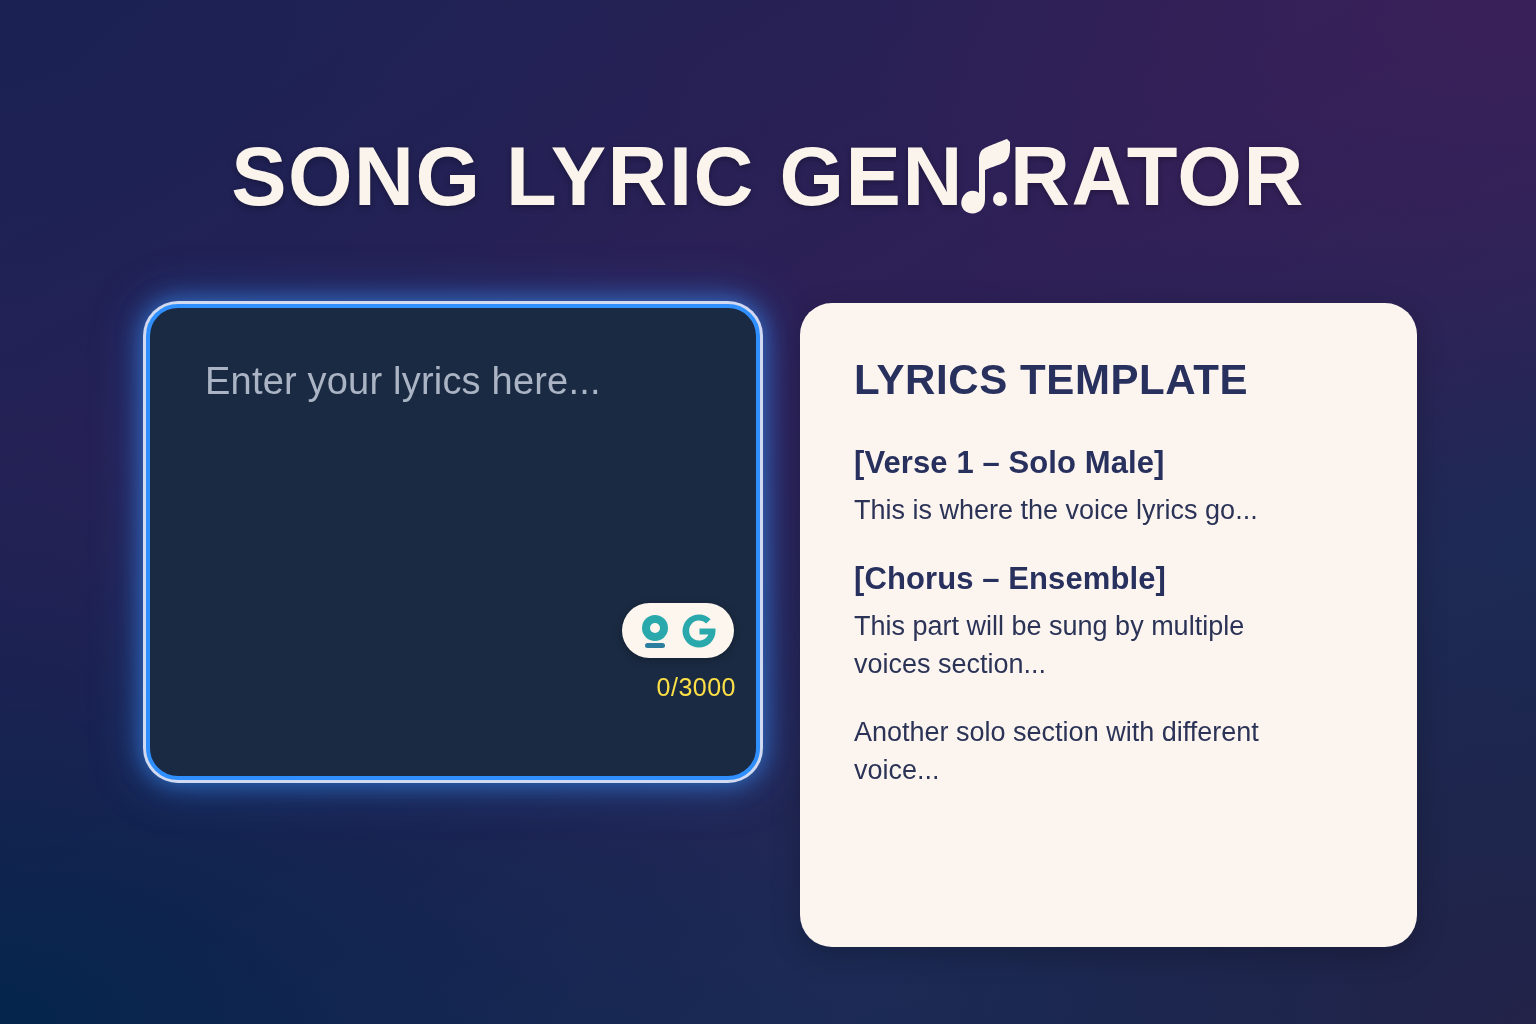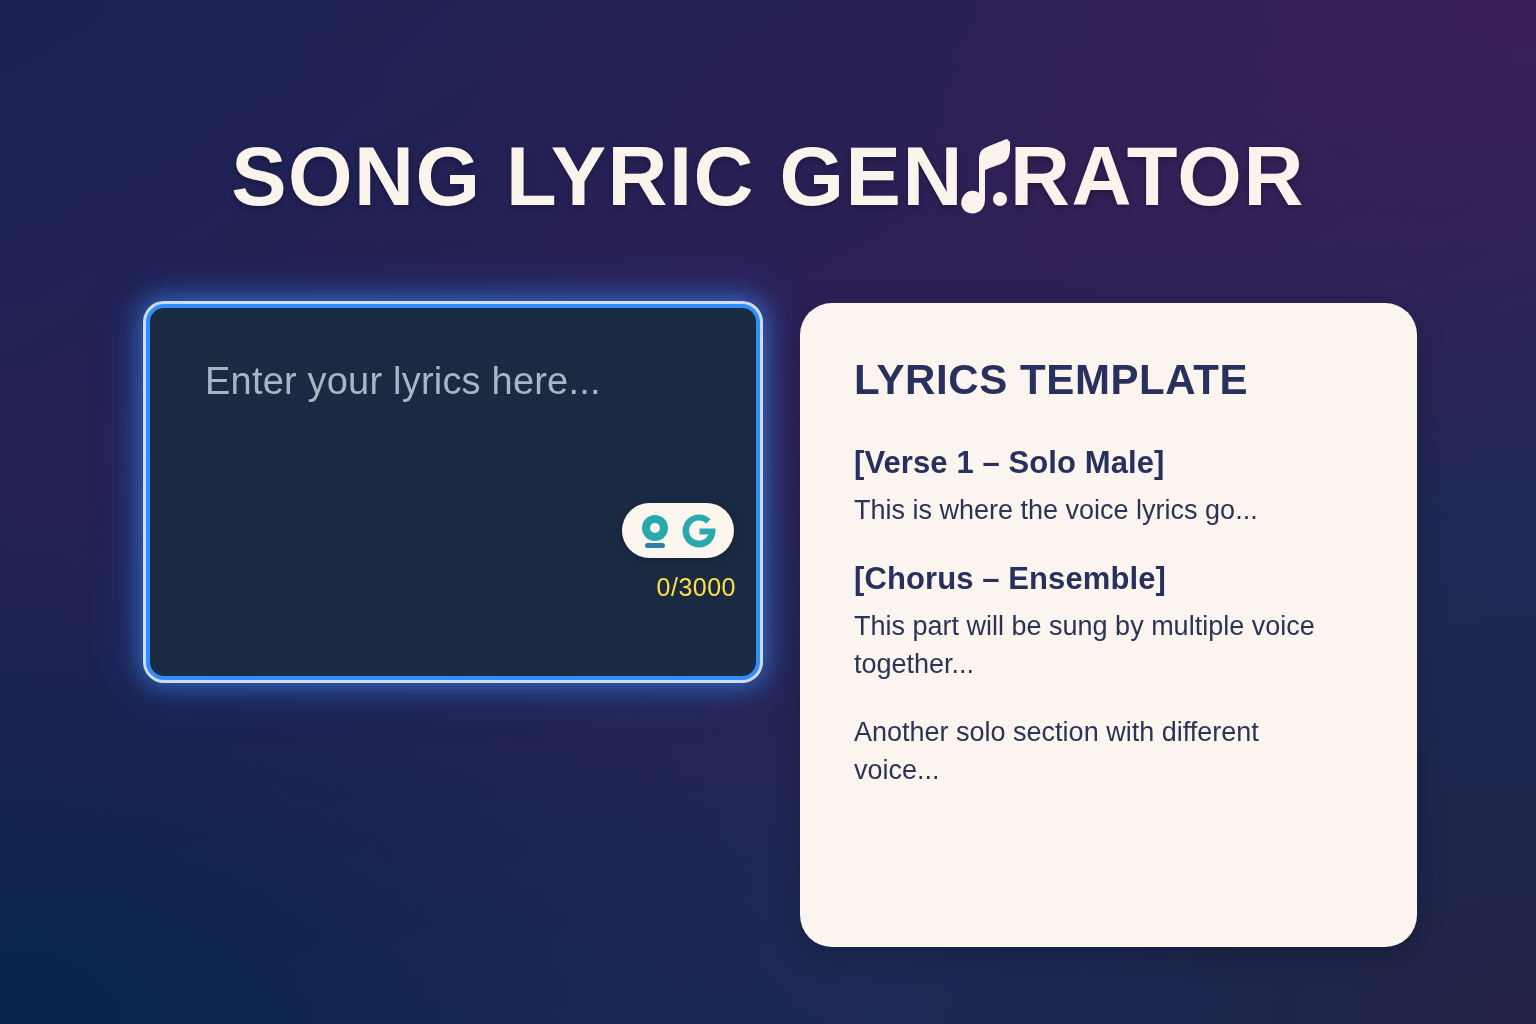--- a/index.html
+++ b/index.html
@@ -54,23 +54,23 @@
     width: 54px;
     height: 78px;
   }
 
   
   .editor {
     position: absolute;
     left: 146px;
     top: 304px;
     width: 614px;
-    height: 376px;
+    height: 476px;
     border: 4px solid #2f8fff;
-    border-radius: 18px;
+    border-radius: 32px;
     background: #1a2a42;
     box-shadow:
       0 0 0 3px rgba(238,242,255,0.85),
       0 0 22px 5px rgba(60,150,255,0.55),
       0 0 48px 10px rgba(47,143,255,0.25);
   }
   .editor-placeholder {
     position: absolute;
     left: 55px;
     top: 50px;
@@ -211,19 +211,19 @@
 <div class="template-card">
   <div class="template-title">LYRICS TEMPLATE</div>
 
   <div class="tpl-section">
     <div class="tpl-heading">[Verse 1 – Solo Male]</div>
     <div class="tpl-body">This is where the voice lyrics go...</div>
   </div>
 
   <div class="tpl-section">
     <div class="tpl-heading">[Chorus – Ensemble]</div>
-    <div class="tpl-body">This part will be sung by multiple voice together...</div>
+    <div class="tpl-body">This part will be sung by multiple voices section...</div>
   </div>
 
   <div class="tpl-section">
     <div class="tpl-body">Another solo section with different voice...</div>
   </div>
 </div>
 
 </body></html>

